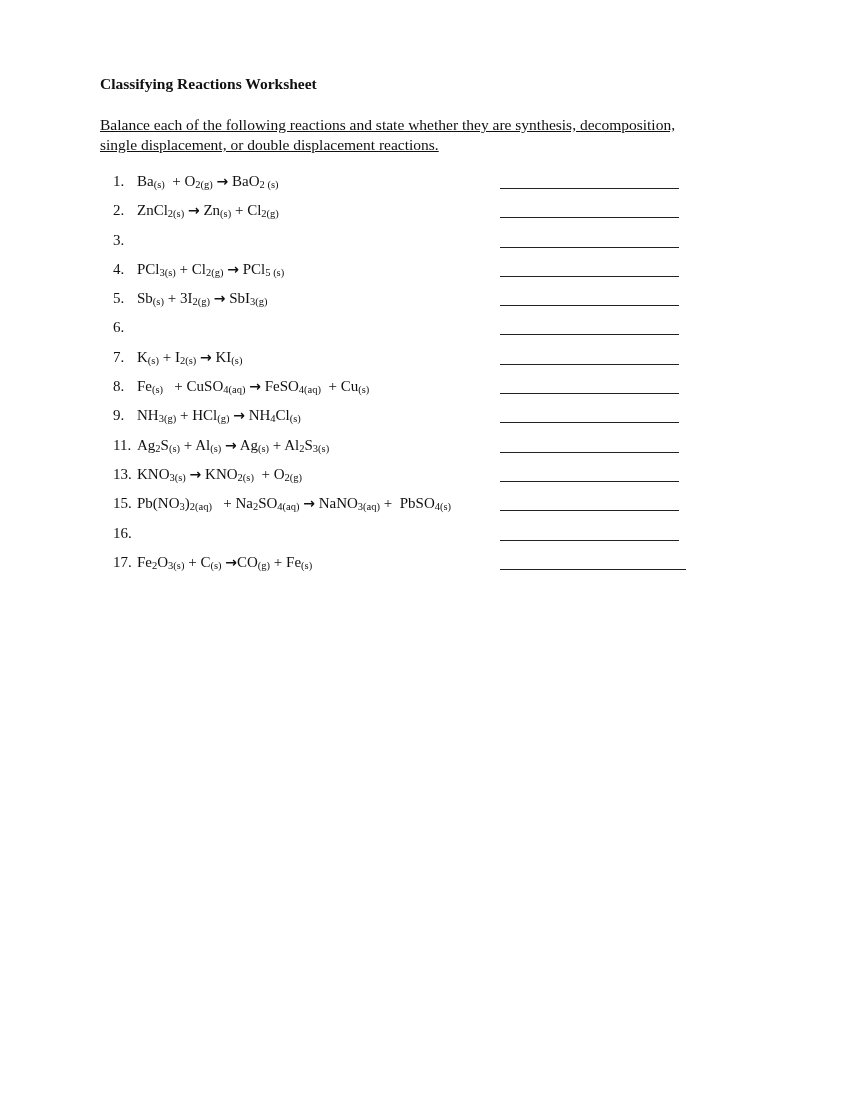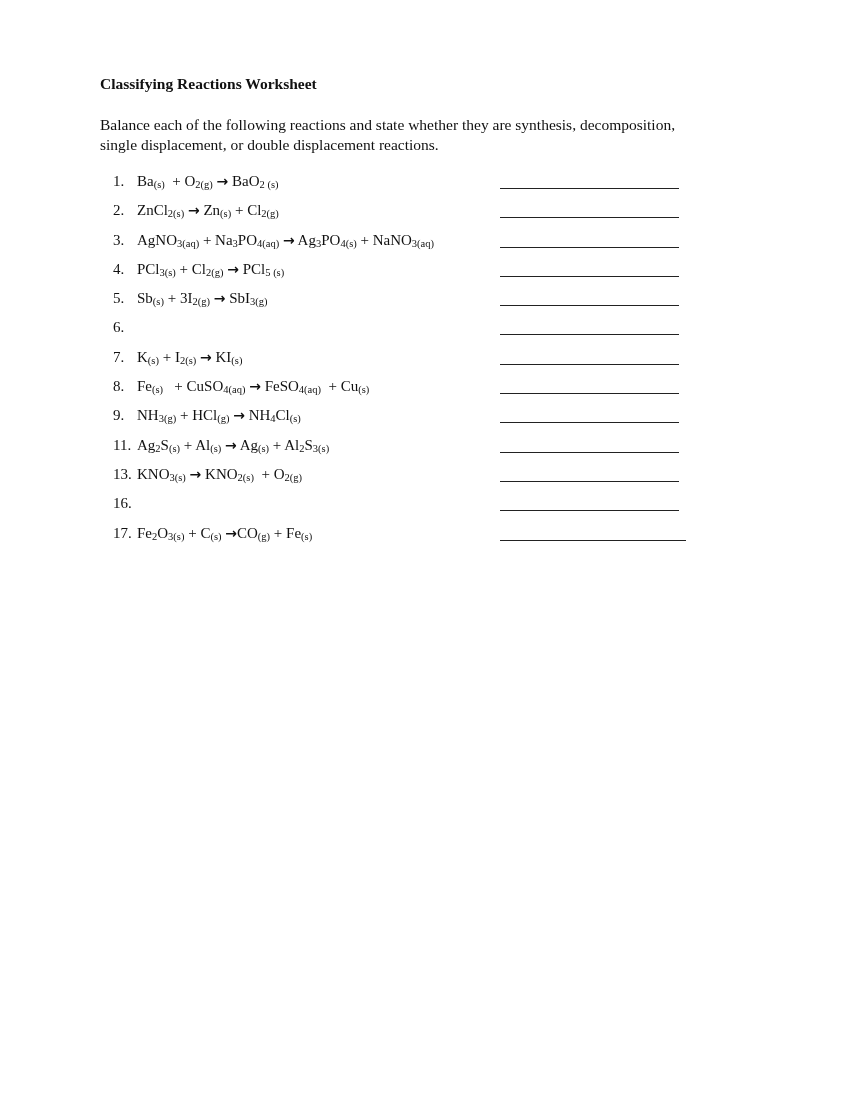--- a/index.html
+++ b/index.html
@@ -1,19 +1,19 @@
 <!DOCTYPE html>
 <html><head>
   <meta charset="utf-8">
   <style>
     html, body { margin: 0; padding: 0; background: #ffffff; }
     body { width: 850px; height: 1100px; position: relative; overflow: hidden;
       font-family: "Liberation Serif", "DejaVu Serif", serif; color: #111; }
     .title { position: absolute; left: 100px; top: 75px; font-size: 15.5px; font-weight: bold; }
-    .intro { position: absolute; left: 100px; top: 115px; width: 600px; font-size: 15.5px; line-height: 20px; }
+    .intro { position: absolute; left: 100px; top: 115px; width: 600px; font-size: 15.5px; line-height: 20px; text-decoration: underline; }
     .list { position: absolute; left: 0; top: 171px; width: 850px; }
     .row { position: relative; height: 29.3px; }
     .num { position: absolute; left: 113px; top: 2px; font-size: 15px; }
     .eq { position: absolute; left: 137px; top: 2px; font-size: 15px; white-space: nowrap; }
     .eq sub { font-size: 10.5px; vertical-align: -2px; line-height: 0; }
     .arrow { font-family: "DejaVu Sans", sans-serif; font-size: 14px; font-weight: bold; }
     .blank { position: absolute; left: 500px; top: 17px; width: 179px; height: 0; border-bottom: 1px solid #222; }
     .blank.long { width: 186px; }
   </style>
 </head>
@@ -28,21 +28,20 @@
       <span class="eq">Ba<sub>(s)</sub> &nbsp;+ O<sub>2(g)</sub> <span class="arrow">→</span> BaO<sub>2 (s)</sub></span>
       <span class="blank"></span>
     </div>
     <div class="row">
       <span class="num">2.</span>
       <span class="eq">ZnCl<sub>2(s)</sub> <span class="arrow">→</span> Zn<sub>(s)</sub> + Cl<sub>2(g)</sub></span>
       <span class="blank"></span>
     </div>
     <div class="row">
       <span class="num">3.</span>
-      <span class="eq">AgNO<sub>3(aq)</sub> + Na<sub>3</sub>PO<sub>4(aq)</sub> <span class="arrow">→</span> Ag<sub>3</sub>PO<sub>4(s)</sub> + NaNO<sub>3(aq)</sub></span>
       <span class="blank"></span>
     </div>
     <div class="row">
       <span class="num">4.</span>
       <span class="eq">PCl<sub>3(s)</sub> + Cl<sub>2(g)</sub> <span class="arrow">→</span> PCl<sub>5 (s)</sub></span>
       <span class="blank"></span>
     </div>
     <div class="row">
       <span class="num">5.</span>
       <span class="eq">Sb<sub>(s)</sub> + 3I<sub>2(g)</sub> <span class="arrow">→</span> SbI<sub>3(g)</sub></span>
@@ -71,20 +70,25 @@
       <span class="num">11.</span>
       <span class="eq">Ag<sub>2</sub>S<sub>(s)</sub> + Al<sub>(s)</sub> <span class="arrow">→</span> Ag<sub>(s)</sub> + Al<sub>2</sub>S<sub>3(s)</sub></span>
       <span class="blank"></span>
     </div>
     <div class="row">
       <span class="num">13.</span>
       <span class="eq">KNO<sub>3(s)</sub> <span class="arrow">→</span> KNO<sub>2(s)</sub> &nbsp;+ O<sub>2(g)</sub></span>
       <span class="blank"></span>
     </div>
     <div class="row">
+      <span class="num">15.</span>
+      <span class="eq">Pb(NO<sub>3</sub>)<sub>2(aq)</sub> &nbsp; + Na<sub>2</sub>SO<sub>4(aq)</sub> <span class="arrow">→</span> NaNO<sub>3(aq)</sub> + &nbsp;PbSO<sub>4(s)</sub></span>
+      <span class="blank"></span>
+    </div>
+    <div class="row">
       <span class="num">16.</span>
       <span class="blank"></span>
     </div>
     <div class="row">
       <span class="num">17.</span>
       <span class="eq">Fe<sub>2</sub>O<sub>3(s)</sub> + C<sub>(s)</sub> <span class="arrow">→</span>CO<sub>(g)</sub> + Fe<sub>(s)</sub></span>
       <span class="blank long"></span>
     </div>
   </div>
 

